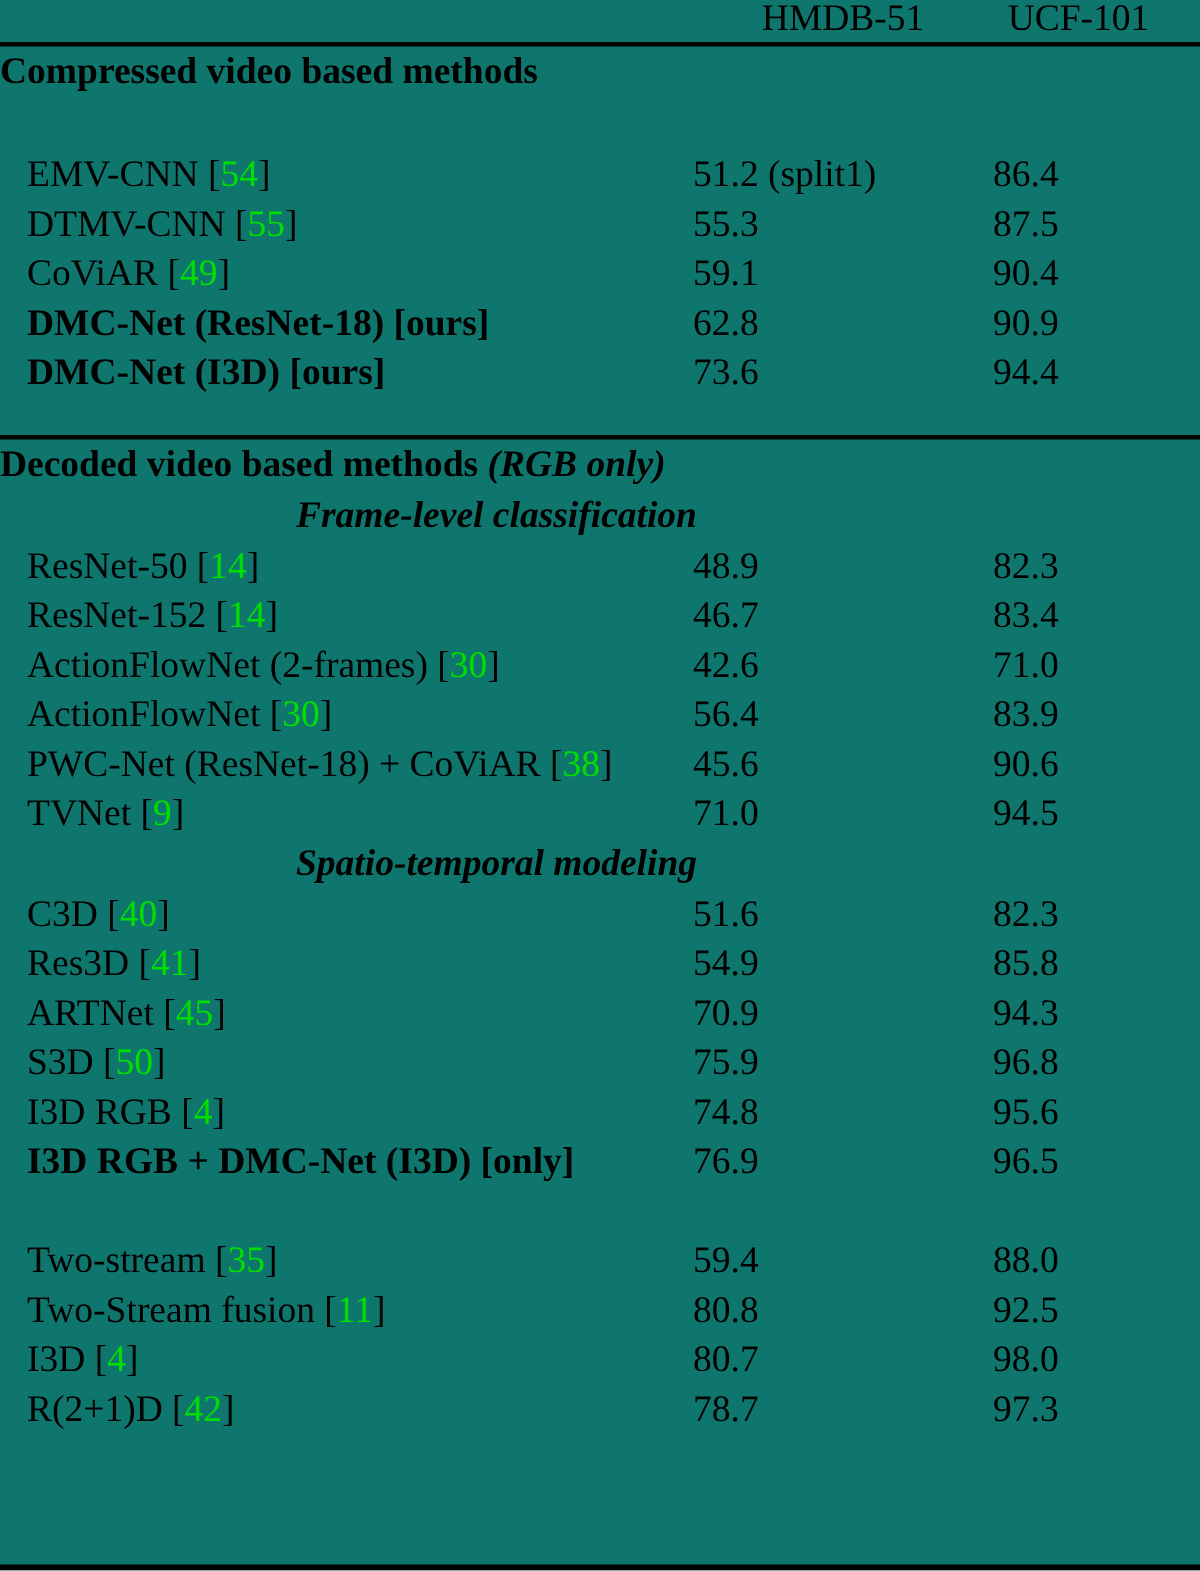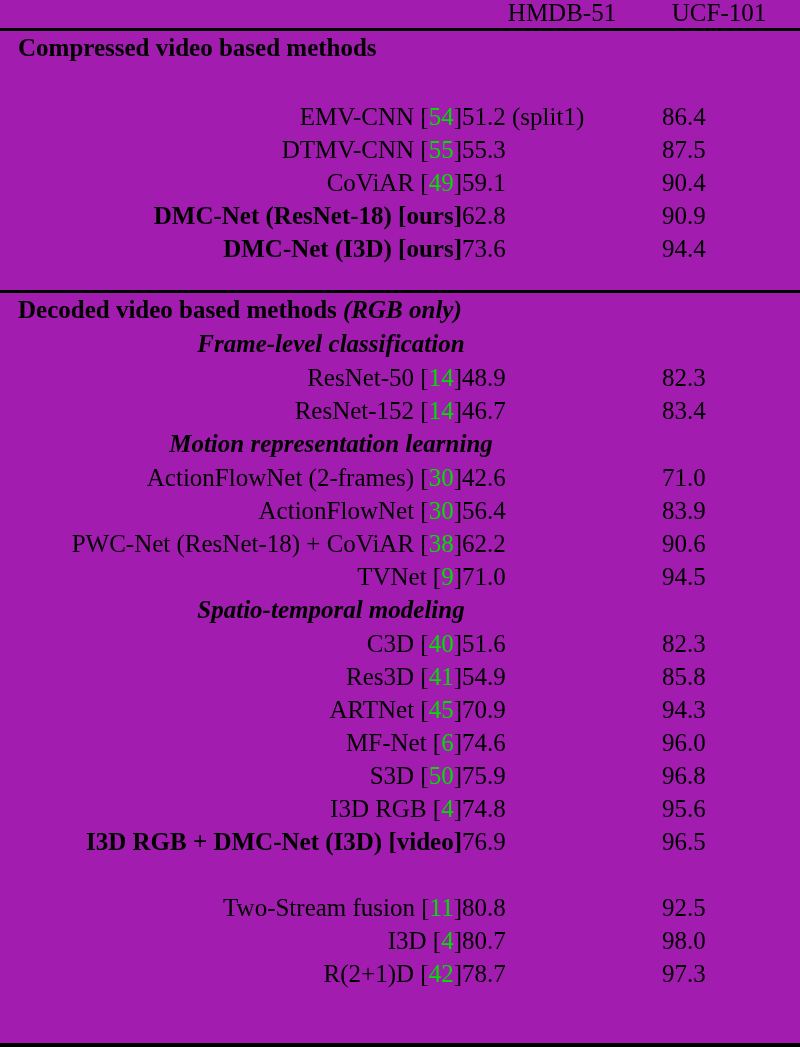--- a/index.html
+++ b/index.html
@@ -1,20 +1,20 @@
 <!DOCTYPE html>
 <html style="--cite-green: #00e000;"><head>
 <meta charset="utf-8">
 <style>
   html, body { margin: 0; padding: 0; background: #ffffff; }
   .page {
     position: relative;
     width: 800px;
     height: 1047px;
-    background: #a21caf;
+    background: #0f766e;
     overflow: hidden;
     font-family: "Liberation Serif", serif;
     color: #000000;
   }
   table.results {
     width: 800px;
     border-collapse: collapse;
     table-layout: fixed;
     font-size: 25px;
     line-height: 1.1;
@@ -28,41 +28,40 @@
     height: 28px;
     vertical-align: top;
     text-align: center;
     line-height: 26px;
   }
   tr.colhead { border-bottom: 3px solid #000; }
 
   tr.section-title-row td {
     height: 34px;
     vertical-align: middle;
-    padding-left: 18px;
     font-weight: bold;
     text-align: left;
   }
   tr.ruled { border-top: 3px solid #000; }
   tr.section-title-row .title-note { font-style: italic; }
 
   tr.spacer-a td { height: 35px; }
   tr.spacer-b td { height: 25px; }
   tr.spacer-c td { height: 33px; }
 
   tr.subheader-row td.subheader {
     height: 34px;
     vertical-align: middle;
     text-align: center;
     font-weight: bold;
     font-style: italic;
   }
 
   tr.data-row td { height: 33px; vertical-align: middle; }
-  td.method-cell { padding-left: 18px; text-align: right; }
+  td.method-cell { padding-left: 18px; text-align: left; }
   td.num-cell { }
   td.ucf-cell { padding-right: 24px; }
   tr.bold-row td.method-cell { font-weight: bold; }
 
   .cite { color: var(--cite-green, #00e000); }
 
   .bottom-rule {
     position: absolute;
     left: 0;
     bottom: 0;
@@ -131,37 +130,33 @@
         <tr class="data-row">
           <td class="method-cell">ResNet-50 [<span class="cite">14</span>]</td>
           <td class="num-cell">48.9</td>
           <td class="num-cell ucf-cell">82.3</td>
         </tr>
         <tr class="data-row">
           <td class="method-cell">ResNet-152 [<span class="cite">14</span>]</td>
           <td class="num-cell">46.7</td>
           <td class="num-cell ucf-cell">83.4</td>
         </tr>
-        <tr class="subheader-row">
-          <td class="subheader" colspan="2">Motion representation learning</td>
-          <td></td>
-        </tr>
         <tr class="data-row">
           <td class="method-cell">ActionFlowNet (2-frames) [<span class="cite">30</span>]</td>
           <td class="num-cell">42.6</td>
           <td class="num-cell ucf-cell">71.0</td>
         </tr>
         <tr class="data-row">
           <td class="method-cell">ActionFlowNet [<span class="cite">30</span>]</td>
           <td class="num-cell">56.4</td>
           <td class="num-cell ucf-cell">83.9</td>
         </tr>
         <tr class="data-row">
           <td class="method-cell">PWC-Net (ResNet-18) + CoViAR [<span class="cite">38</span>]</td>
-          <td class="num-cell">62.2</td>
+          <td class="num-cell">45.6</td>
           <td class="num-cell ucf-cell">90.6</td>
         </tr>
         <tr class="data-row">
           <td class="method-cell">TVNet [<span class="cite">9</span>]</td>
           <td class="num-cell">71.0</td>
           <td class="num-cell ucf-cell">94.5</td>
         </tr>
         <tr class="subheader-row">
           <td class="subheader" colspan="2">Spatio-temporal modeling</td>
           <td></td>
@@ -175,41 +170,41 @@
           <td class="method-cell">Res3D [<span class="cite">41</span>]</td>
           <td class="num-cell">54.9</td>
           <td class="num-cell ucf-cell">85.8</td>
         </tr>
         <tr class="data-row">
           <td class="method-cell">ARTNet [<span class="cite">45</span>]</td>
           <td class="num-cell">70.9</td>
           <td class="num-cell ucf-cell">94.3</td>
         </tr>
         <tr class="data-row">
-          <td class="method-cell">MF-Net [<span class="cite">6</span>]</td>
-          <td class="num-cell">74.6</td>
-          <td class="num-cell ucf-cell">96.0</td>
-        </tr>
-        <tr class="data-row">
           <td class="method-cell">S3D [<span class="cite">50</span>]</td>
           <td class="num-cell">75.9</td>
           <td class="num-cell ucf-cell">96.8</td>
         </tr>
         <tr class="data-row">
           <td class="method-cell">I3D RGB [<span class="cite">4</span>]</td>
           <td class="num-cell">74.8</td>
           <td class="num-cell ucf-cell">95.6</td>
         </tr>
         <tr class="data-row bold-row">
-          <td class="method-cell">I3D RGB + DMC-Net (I3D) [video]</td>
+          <td class="method-cell">I3D RGB + DMC-Net (I3D) [only]</td>
           <td class="num-cell">76.9</td>
           <td class="num-cell ucf-cell">96.5</td>
         </tr>
         <tr class="spacer spacer-c">
           <td colspan="3"></td>
+        </tr>
+        <tr class="data-row">
+          <td class="method-cell">Two-stream [<span class="cite">35</span>]</td>
+          <td class="num-cell">59.4</td>
+          <td class="num-cell ucf-cell">88.0</td>
         </tr>
         <tr class="data-row">
           <td class="method-cell">Two-Stream fusion [<span class="cite">11</span>]</td>
           <td class="num-cell">80.8</td>
           <td class="num-cell ucf-cell">92.5</td>
         </tr>
         <tr class="data-row">
           <td class="method-cell">I3D [<span class="cite">4</span>]</td>
           <td class="num-cell">80.7</td>
           <td class="num-cell ucf-cell">98.0</td>

